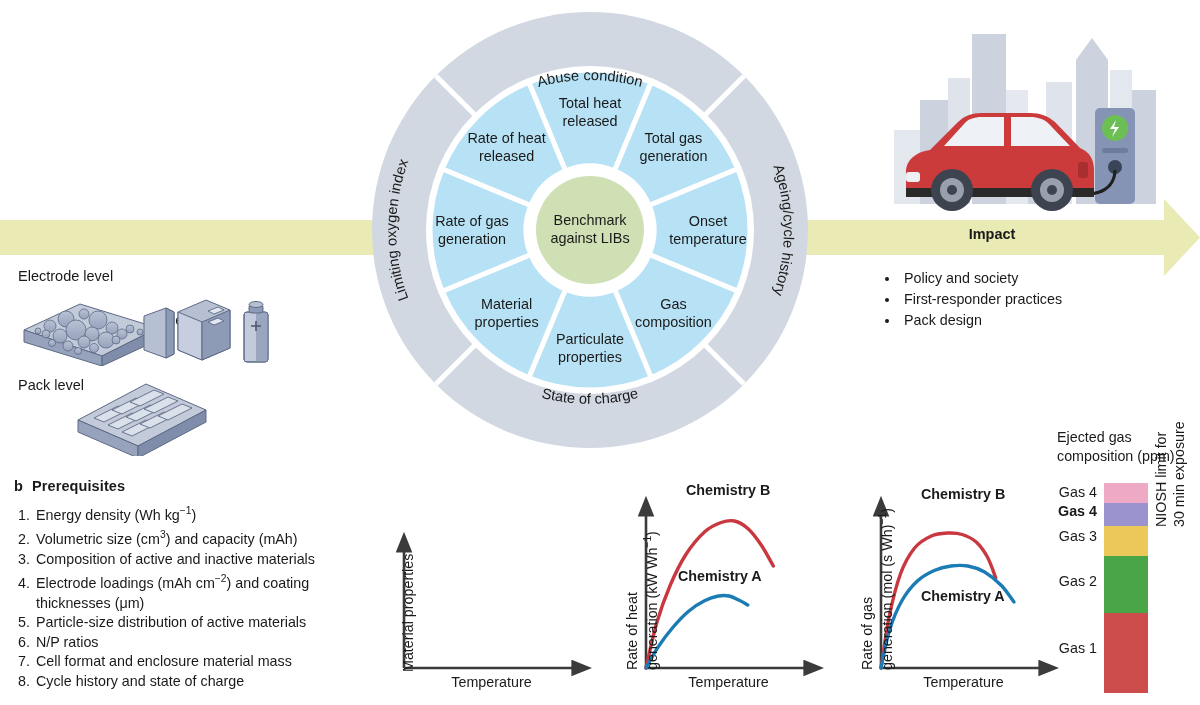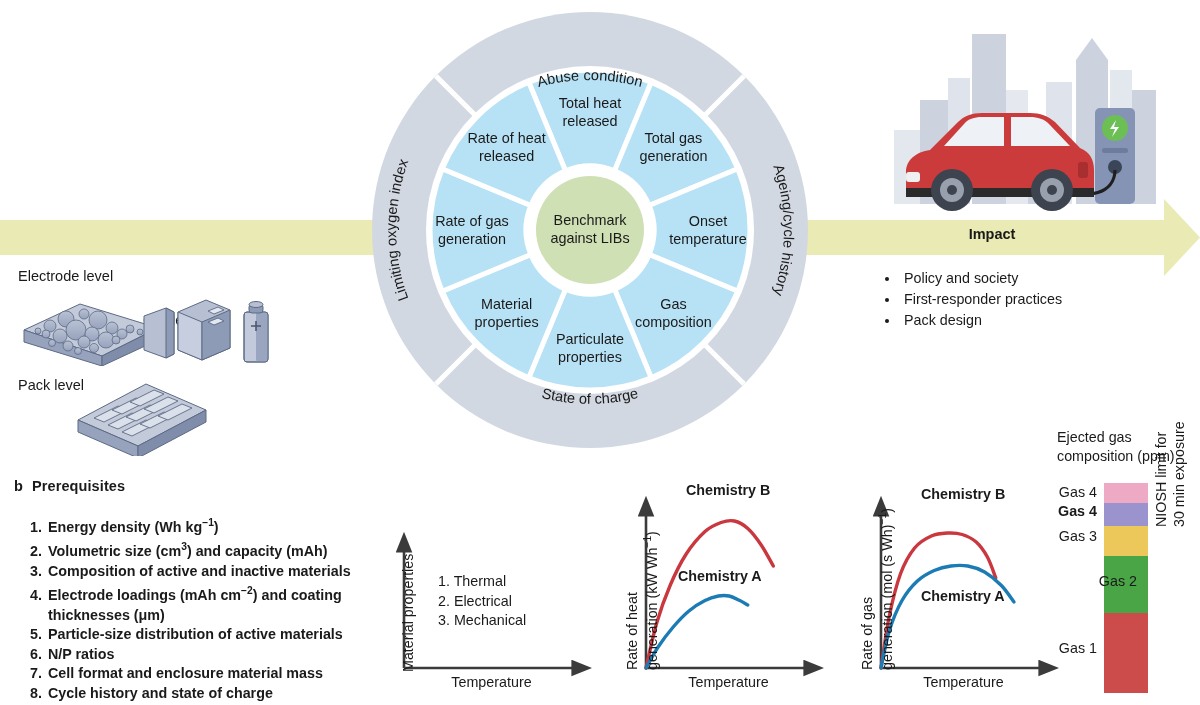--- a/index.html
+++ b/index.html
@@ -43,21 +43,21 @@
   #pack-label { left: 18px; top: 377px; }
 
   
   #panel-b-head { left: 14px; top: 478px; }
   #panel-b-head .panel-letter { margin-right: 9px; }
 
   #prereq-list {
     left: 10px; top: 501px; width: 370px;
     font-size: 14.3px; line-height: 19.6px;
   }
-  #prereq-list ol { margin: 12px; padding: 0 0 0 24px; list-style: decimal; font-weight: bold; }
+  #prereq-list ol { margin: 0; padding: 0 0 0 24px; list-style: decimal; }
   #prereq-list li { padding-left: 2px; margin: 0; }
   sup, sub { font-size: 0.72em; }
 
   
   .arrow-band {
     left: 0px; top: 220px; width: 1135px; height: 35px;
     background: var(--yellow);
     z-index: 1;
   }
   .arrow-head {
@@ -387,25 +387,20 @@
   <div class="chart" style="left:386px; top:500px; width:220px; height:195px;">
     <svg width="220" height="195" viewBox="0 0 220 195">
       <defs>
         <marker id="ah1" markerWidth="8" markerHeight="8" refX="1" refY="3.2" orient="auto">
           <path d="M0,0 L8,3.2 L0,6.4 Z" fill="#3b3b3b"></path>
         </marker>
       </defs>
       <line x1="18" y1="168" x2="18" y2="50" stroke="#3b3b3b" stroke-width="2.6" marker-end="url(#ah1)"></line>
       <line x1="18" y1="168" x2="188" y2="168" stroke="#3b3b3b" stroke-width="2.6" marker-end="url(#ah1)"></line>
     </svg>
-    <div class="mp-list" style="left:52px; top:72px;">
-      <div>1. Thermal</div>
-      <div>2. Electrical</div>
-      <div>3. Mechanical</div>
-    </div>
     <div class="chart-xlabel" style="left:18px; top:174px; width:175px;">Temperature</div>
     <div class="chart-ylabel" style="left:14px; top:172px;">Material properties</div>
   </div>
 
   <div class="chart" style="left:610px; top:480px; width:220px; height:215px;">
     <svg width="220" height="215" viewBox="0 0 220 215">
       <defs>
         <marker id="ah2" markerWidth="8" markerHeight="8" refX="1" refY="3.2" orient="auto">
           <path d="M0,0 L8,3.2 L0,6.4 Z" fill="#3b3b3b"></path>
         </marker>
@@ -450,21 +445,21 @@
     <div class="gas-seg" style="height:20px;  background:#eeaac4;"></div>
     <div class="gas-seg" style="height:23px;  background:#9a93ce;"></div>
     <div class="gas-seg" style="height:30px;  background:#ecc85a;"></div>
     <div class="gas-seg" style="height:57px;  background:#4aa546;"></div>
     <div class="gas-seg" style="height:80px;  background:#cc4b4b;"></div>
   </div>
 
   <div class="gas-name abs" style="left:1053px; top:484px; width:44px; text-align:right;">Gas 4</div>
   <div class="gas-name abs" style="left:1053px; top:503px; width:44px; text-align:right;font-weight:bold;">Gas 4</div>
   <div class="gas-name abs" style="left:1053px; top:528px; width:44px; text-align:right;">Gas 3</div>
-  <div class="gas-name abs" style="left:1053px; top:573px; width:44px; text-align:right;margin-left:40px;">Gas 2</div>
+  <div class="gas-name abs" style="left:1053px; top:573px; width:44px; text-align:right;">Gas 2</div>
   <div class="gas-name abs" style="left:1053px; top:640px; width:44px; text-align:right;">Gas 1</div>
 
   <div class="abs" id="niosh-label">
     <div style="position:absolute; left:0; top:0; white-space:nowrap;">NIOSH limit for</div>
     <div style="position:absolute; left:0; top:18px; white-space:nowrap;">30 min exposure</div>
   </div>
 
 </div>
 
 </body></html>

